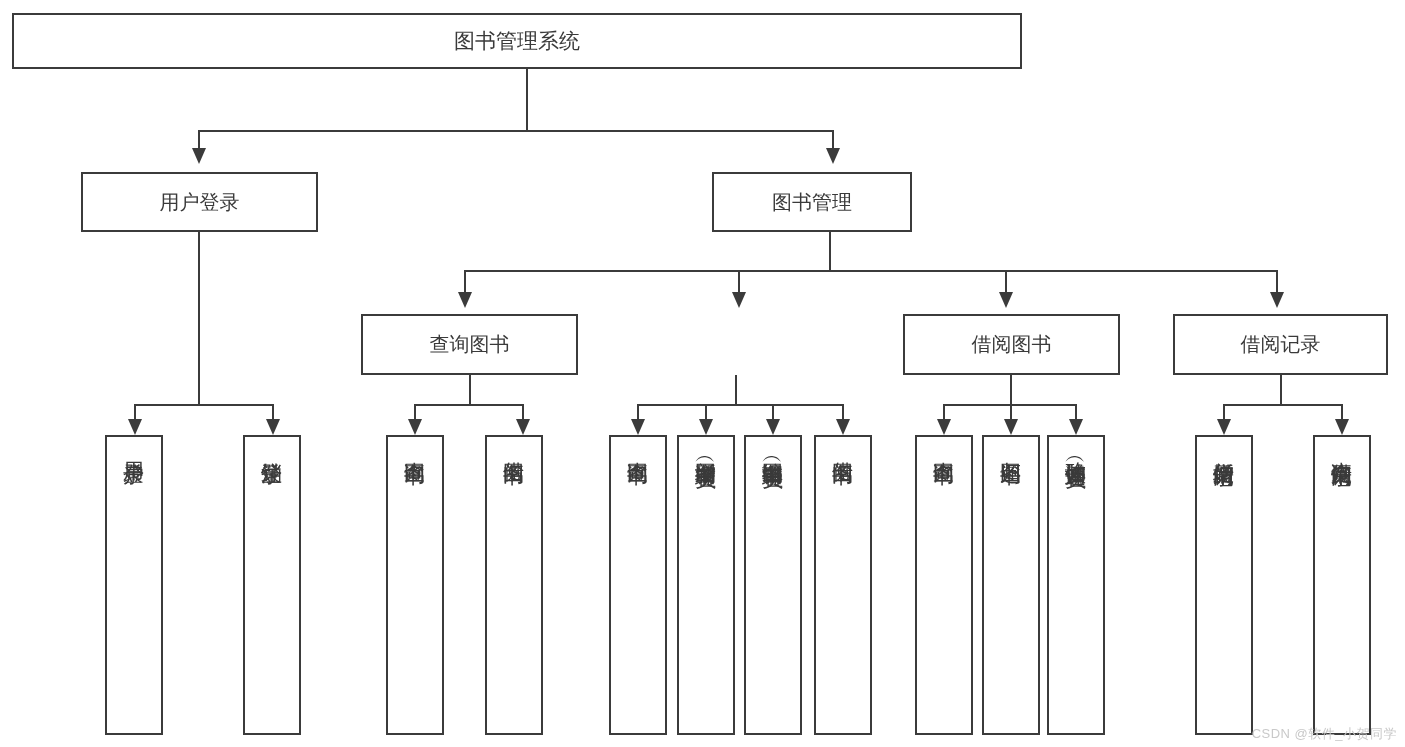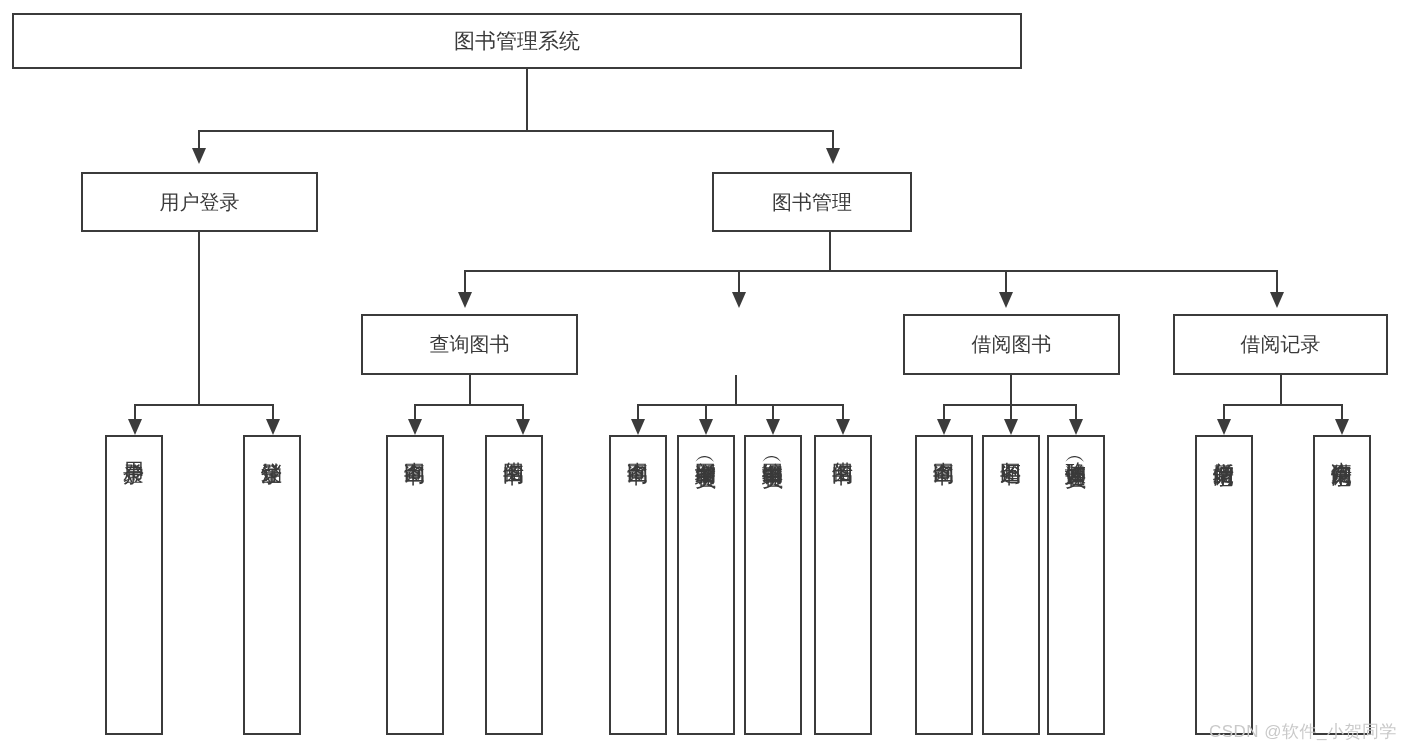--- a/index.html
+++ b/index.html
@@ -88,21 +88,21 @@
     height: 0;
     border-left: 7px solid transparent;
     border-right: 7px solid transparent;
     border-top: 16px solid #3b3b3b;
   }
 
   #watermark {
     position: absolute;
     right: 8px;
     bottom: 4px;
-    font-size: 17px;
+    font-size: 13px;
     color: #c9c9c9;
     letter-spacing: 0.5px;
     white-space: nowrap;
   }
 </style>
 </head>
 <body>
 
 <div id="canvas">
 

